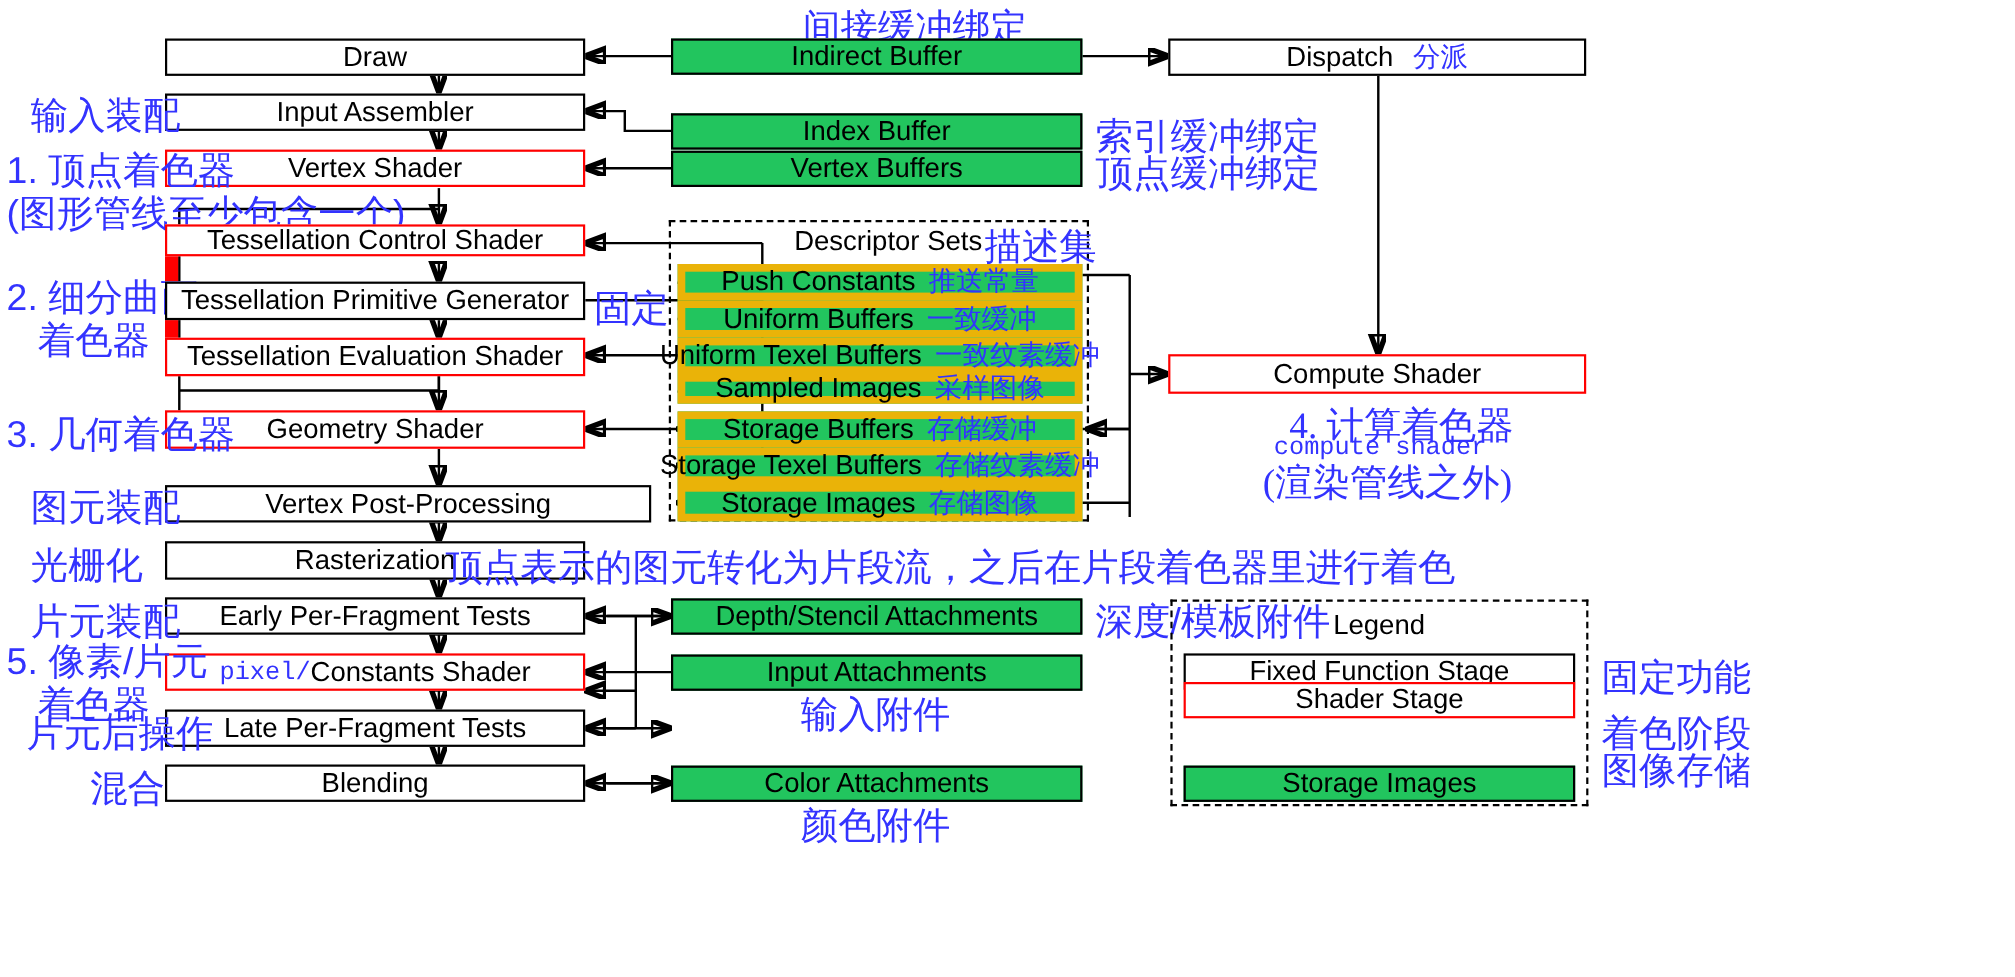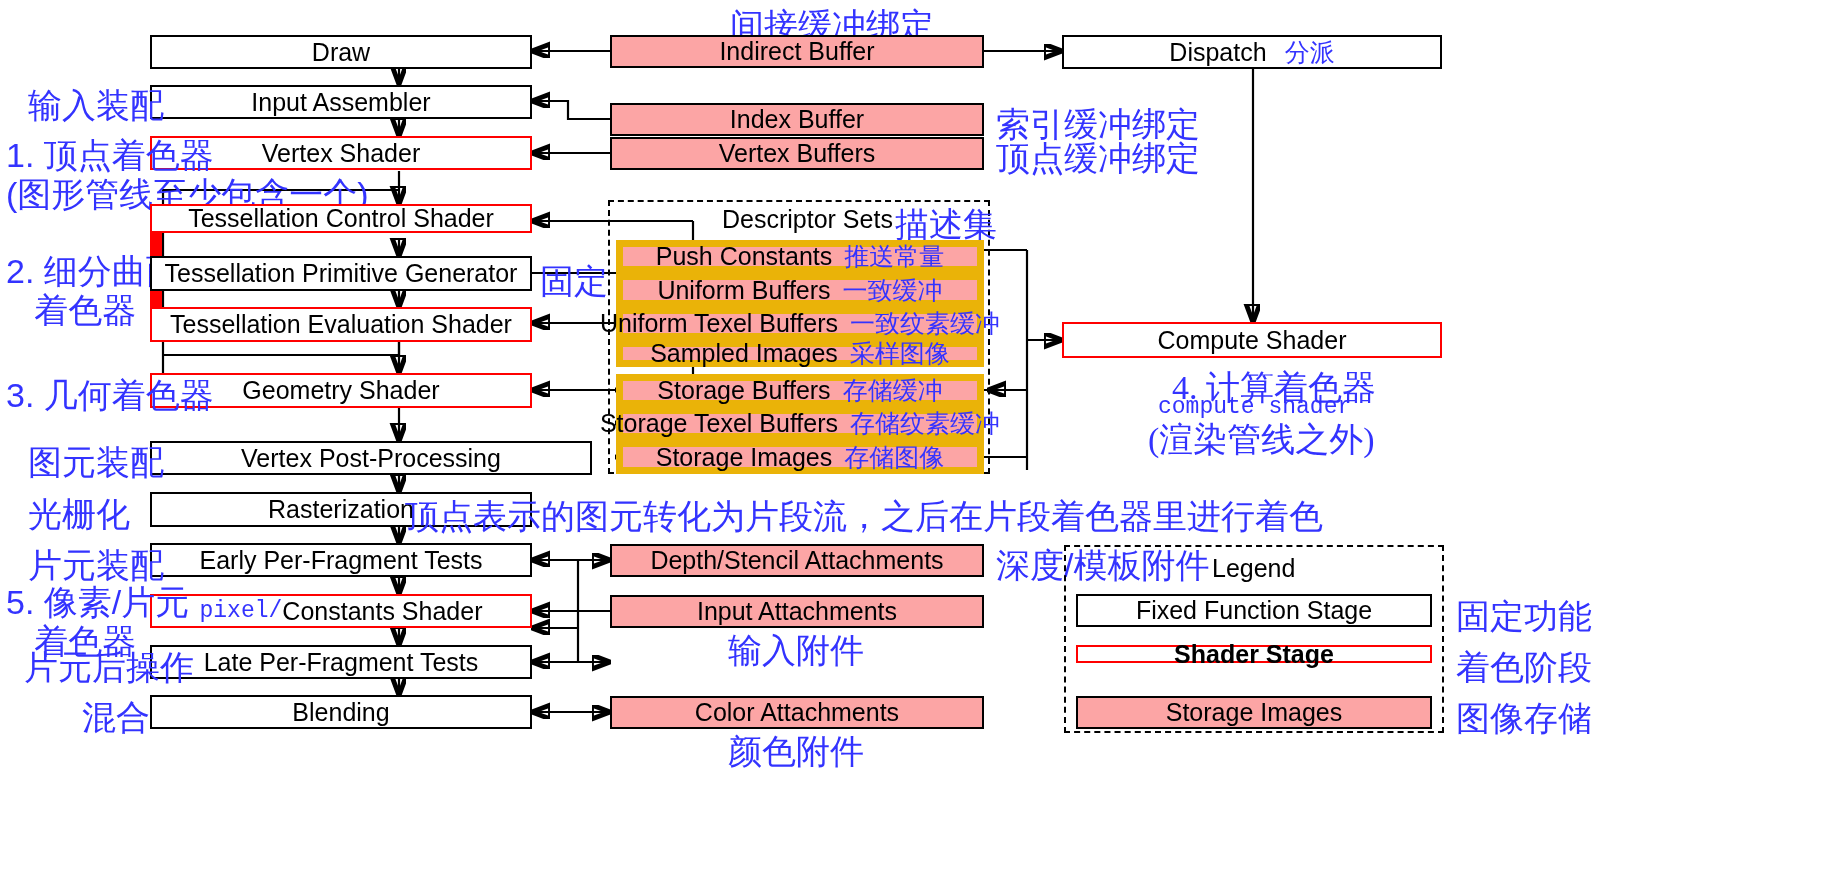--- a/index.html
+++ b/index.html
@@ -10,21 +10,21 @@
   }
 
   
   .box{
     position:absolute;box-sizing:border-box;
     display:flex;align-items:center;justify-content:center;
     font-size:25px;line-height:1;white-space:nowrap;
     background:#ffffff;border:2px solid #000000;
   }
   .box.shader{border:2px solid #ff0000;}
-  .box.gray{background:#fca5a5;border:2px solid #000000;}
+  .box.gray{background:#22c55e;border:2px solid #000000;}
   .box.gray.nobord{border:7px solid #eab308;text-align:center;}
 
   
   .cn{
     position:absolute;color:#3333ff;font-size:34px;line-height:1.16;
     white-space:pre;box-sizing:border-box;
   }
   .cn.serif{font-family:"Liberation Serif","DejaVu Serif",serif;}
   .cn.mono{font-family:"Liberation Mono","DejaVu Sans Mono",monospace;font-size:23px;}
   .lbl{
@@ -282,21 +282,21 @@
 
 <div class="dashframe" style="left:1064px;top:545px;width:380px;height:188px;"></div>
 
 <div class="lbl" style="left:1212px;top:554px;">Legend</div>
 
 <div class="box" style="left:1076px;top:594px;width:356px;height:33px;">
   <span>Fixed Function Stage</span>
 </div>
 <div class="cn" style="left:1456px;top:597px;">固定功能</div>
 
-<div class="box shader" style="left:1076px;top:645px;width:356px;height:18px;font-weight:bold;">
+<div class="box shader" style="left:1076px;top:620px;width:356px;height:33px;">
   <span>Shader Stage</span>
 </div>
 <div class="cn" style="left:1456px;top:648px;">着色阶段</div>
 
 <div class="box gray" style="left:1076px;top:696px;width:356px;height:33px;">
   <span>Storage Images</span>
 </div>
-<div class="cn" style="left:1456px;top:699px;text-align:right;">图像存储</div>
+<div class="cn" style="left:1456px;top:682px;text-align:right;">图像存储</div>
 
 </body></html>

